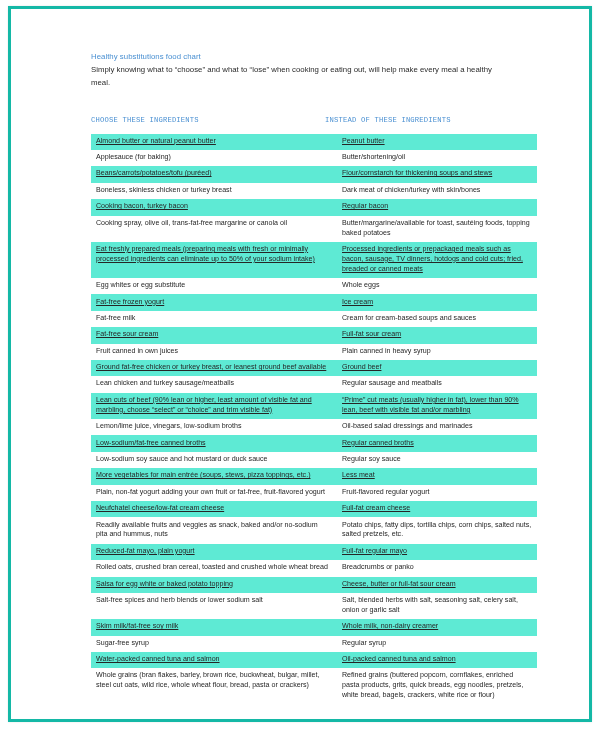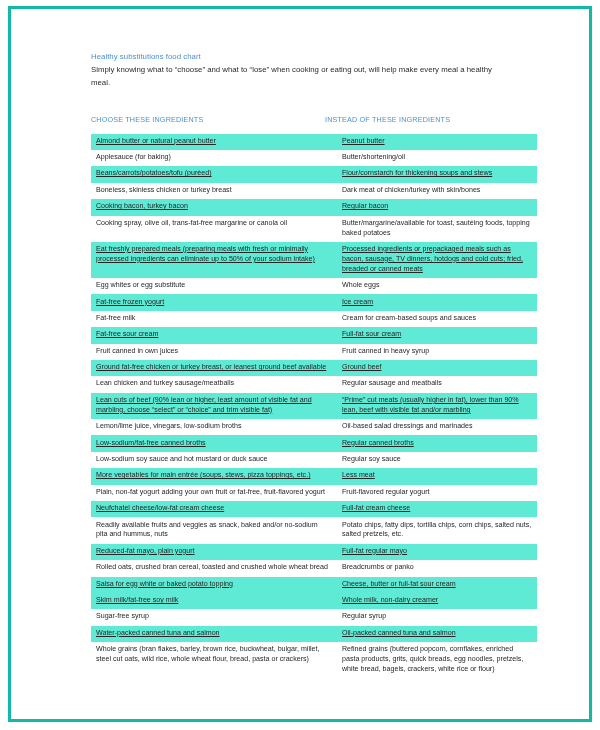--- a/index.html
+++ b/index.html
@@ -64,20 +64,21 @@
     display: flex;
     margin-top: 25px;
     margin-bottom: 9px;
   }
   .col-header {
     color: #4a90d2;
     font-size: 7.2px;
     letter-spacing: 0.18px;
     line-height: 10px;
     white-space: nowrap;
+    font-family: Liberation Mono, monospace;
   }
   .col-header.left  { width: 234px; }
   .col-header.right { width: 190px; }
 
   
   .chart-table {
     width: 424px;
     border-collapse: collapse;
     table-layout: fixed;
   }
@@ -151,21 +152,21 @@
             <tr class="plain">
               <td class="c-left">Fat-free milk</td>
               <td class="c-right">Cream for cream-based soups and sauces</td>
             </tr>
             <tr class="shaded">
               <td class="c-left">Fat-free sour cream</td>
               <td class="c-right">Full-fat sour cream</td>
             </tr>
             <tr class="plain">
               <td class="c-left">Fruit canned in own juices</td>
-              <td class="c-right">Fruit canned in heavy syrup</td>
+              <td class="c-right">Plain canned in heavy syrup</td>
             </tr>
             <tr class="shaded">
               <td class="c-left">Ground fat-free chicken or turkey breast, or leanest ground beef available</td>
               <td class="c-right">Ground beef</td>
             </tr>
             <tr class="plain">
               <td class="c-left">Lean chicken and turkey sausage/meatballs</td>
               <td class="c-right">Regular sausage and meatballs</td>
             </tr>
             <tr class="shaded">
@@ -204,20 +205,24 @@
               <td class="c-left">Reduced-fat mayo, plain yogurt</td>
               <td class="c-right">Full-fat regular mayo</td>
             </tr>
             <tr class="plain">
               <td class="c-left">Rolled oats, crushed bran cereal, toasted and crushed whole wheat bread</td>
               <td class="c-right">Breadcrumbs or panko</td>
             </tr>
             <tr class="shaded">
               <td class="c-left">Salsa for egg white or baked potato topping</td>
               <td class="c-right">Cheese, butter or full-fat sour cream</td>
+            </tr>
+            <tr class="plain">
+              <td class="c-left">Salt-free spices and herb blends or lower sodium salt</td>
+              <td class="c-right">Salt, blended herbs with salt, seasoning salt, celery salt, onion or garlic salt</td>
             </tr>
             <tr class="shaded">
               <td class="c-left">Skim milk/fat-free soy milk</td>
               <td class="c-right">Whole milk, non-dairy creamer</td>
             </tr>
             <tr class="plain">
               <td class="c-left">Sugar-free syrup</td>
               <td class="c-right">Regular syrup</td>
             </tr>
             <tr class="shaded">

